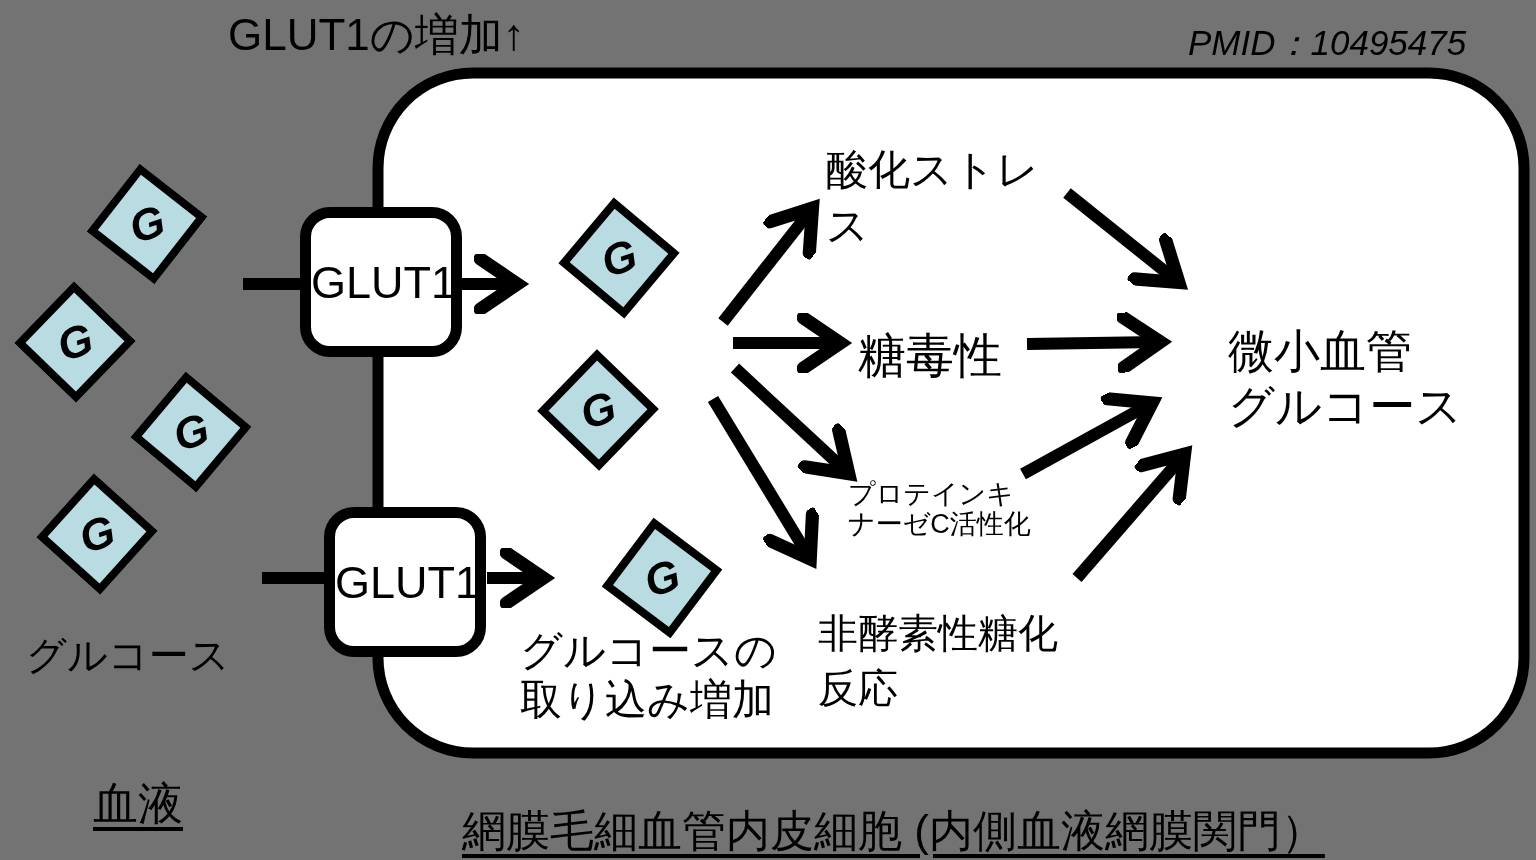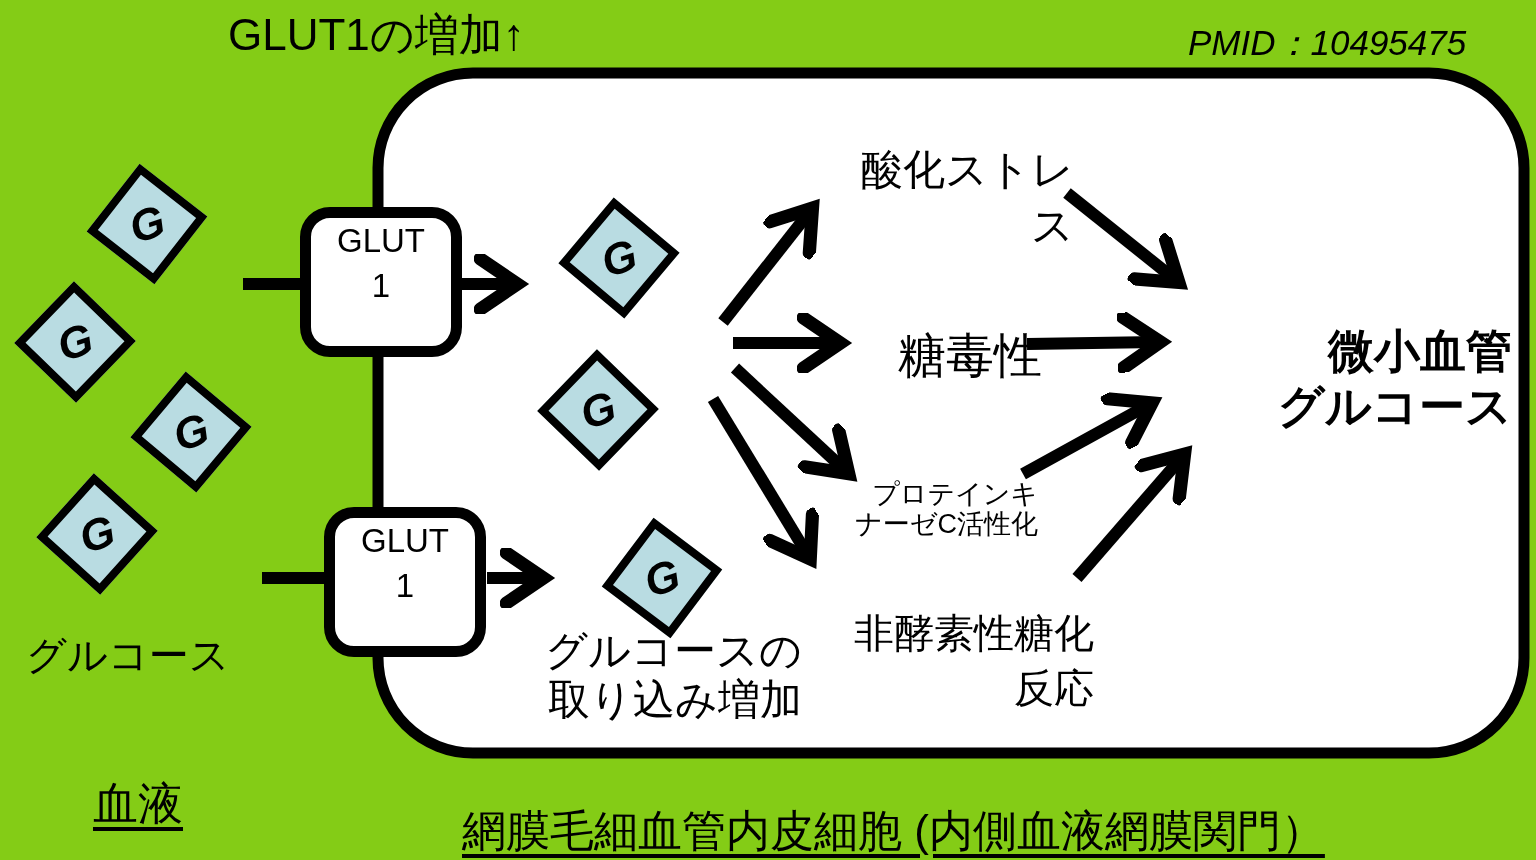--- a/index.html
+++ b/index.html
@@ -1,44 +1,44 @@
 <!DOCTYPE html>
 <html><head>
 <meta charset="utf-8">
 <style>
   html,body{margin:0;padding:0;background:#ffffff;}
   .stage{
-    position:relative;width:1536px;height:860px;background:#84cc16;overflow:hidden;
+    position:relative;width:1536px;height:860px;background:#737373;overflow:hidden;
     font-family:"Liberation Sans",sans-serif;color:#000;
   }
   .stage svg{position:absolute;left:0;top:0;}
   .label{position:absolute;white-space:nowrap;color:#000;}
-  .center{text-align:right;white-space:normal;}
+  .center{text-align:left;white-space:normal;}
   .glut-box{
     position:absolute;width:162px;height:150px;background:#ffffff;
     border:11px solid #000;border-radius:30px;box-sizing:border-box;
-    display:flex;flex-direction:column;align-items:center;justify-content:flex-start;
-    font-size:33px;line-height:45px;z-index:3;
+    display:flex;align-items:center;justify-content:space-between;
+    font-size:45px;line-height:45px;z-index:3;
   }
   .diamond{
     position:absolute;width:86px;height:86px;background:#b9dce2;
     border:8px solid #000;box-sizing:border-box;z-index:4;
     display:flex;align-items:center;justify-content:center;
   }
   .diamond .g{
     font-size:44px;font-weight:800;font-style:italic;line-height:1;
     transform-origin:center;display:block;
   }
   .title-left{left:228px;top:6px;font-size:44px;}
   .pmid{left:1188px;top:20px;font-size:35px;font-style:italic;}
   .lbl-ox{left:826px;top:142px;width:248px;font-size:42px;z-index:5;}
   .lbl-tox{left:858px;top:324px;width:184px;font-size:48px;z-index:5;}
   .lbl-pkc{left:848px;top:479px;width:190px;font-size:27px;line-height:30px;z-index:5;}
   .lbl-gly{left:818px;top:606px;width:276px;font-size:40px;z-index:5;}
-  .lbl-outcome{left:1228px;top:324px;width:284px;font-size:46px;line-height:55px;font-weight:bold;z-index:5;}
+  .lbl-outcome{left:1228px;top:324px;width:284px;font-size:46px;line-height:55px;font-weight:normal;z-index:5;}
   .lbl-uptake{left:520px;top:626px;width:282px;font-size:42px;line-height:49px;z-index:5;}
   .lbl-glucose{left:26px;top:628px;font-size:40px;}
   .lbl-blood{left:93px;top:774px;font-size:45px;text-decoration:underline;text-underline-offset:8px;}
   .lbl-cell{left:462px;top:770px;font-size:44px;text-decoration:underline;text-underline-offset:8px;margin-top:32px;}
 </style>
 </head>
 <body>
 
 <div class="stage">
 

